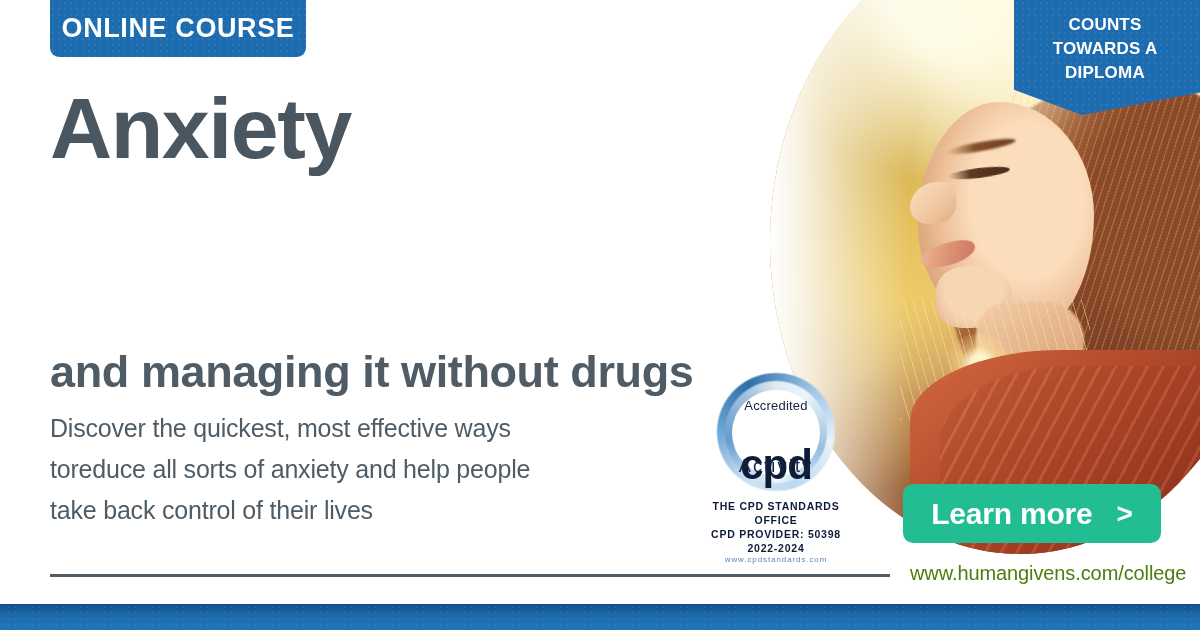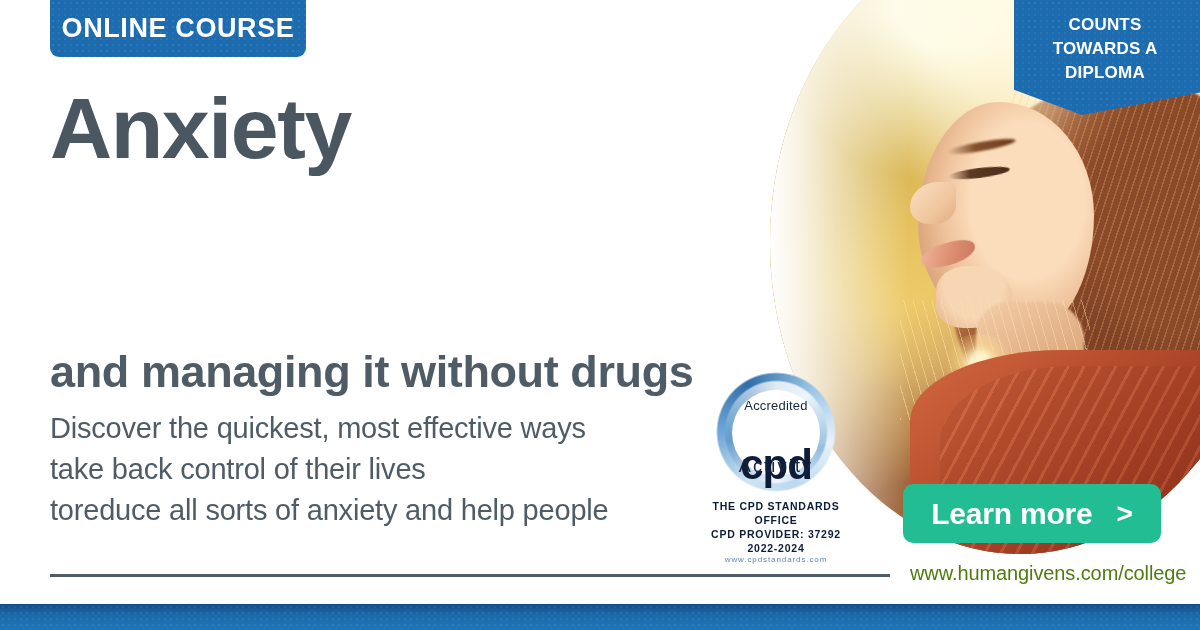--- a/index.html
+++ b/index.html
@@ -221,21 +221,21 @@
     font-weight:bold;
     line-height:54px;
     letter-spacing:-.4px;
     margin-top:40px;
   }
   #body-copy {
     position:absolute;
     left:50px; top:408px;
     width:690px;
     color:#4f5c66;
-    font-size:29px;
+    font-size:25px;
     font-weight:normal;
     line-height:41px;
     letter-spacing:-.2px;
   }
   #body-copy .b-line { display:block; }
 
   
   #footer-divider {
     position:absolute;
     left:50px; top:574px;
@@ -368,35 +368,35 @@
   </div>
 
   <h1 id="headline">
     <span class="h-line">Anxiety</span>
   </h1>
 
   <h2 id="subhead">and managing it without drugs</h2>
 
   <p id="body-copy">
     <span class="b-line">Discover the quickest, most effective ways</span>
+    <span class="b-line">toreduce all sorts of anxiety and help people</span>
     <span class="b-line">take back control of their lives</span>
-    <span class="b-line">toreduce all sorts of anxiety and help people</span>
   </p>
 
   <div id="cpd-logo">
     <div id="cpd-mark">
       <div class="ring-outer"></div>
       <div class="ring-swoosh"></div>
       <div class="ring-inner-white"></div>
       <div class="cpd-accredited">Accredited</div>
       <div class="cpd-word">cpd</div>
       <div class="cpd-activity">Activity</div>
     </div>
     <span class="cpd-sub1">THE CPD STANDARDS OFFICE</span>
-    <span class="cpd-sub2">CPD PROVIDER: 37292</span>
+    <span class="cpd-sub2">CPD PROVIDER: 50398</span>
     <span class="cpd-sub3">2022-2024</span>
     <span class="cpd-url">www.cpdstandards.com</span>
   </div>
 
   <div id="learn-more-button">
     <span class="lm-label">Learn more</span>
     <span class="lm-chevron">&gt;</span>
   </div>
 
   <div id="footer-divider"></div>

